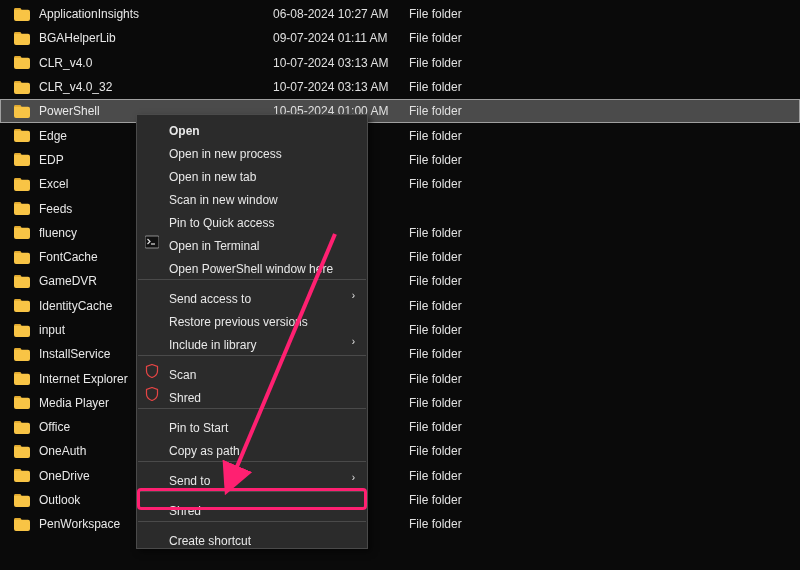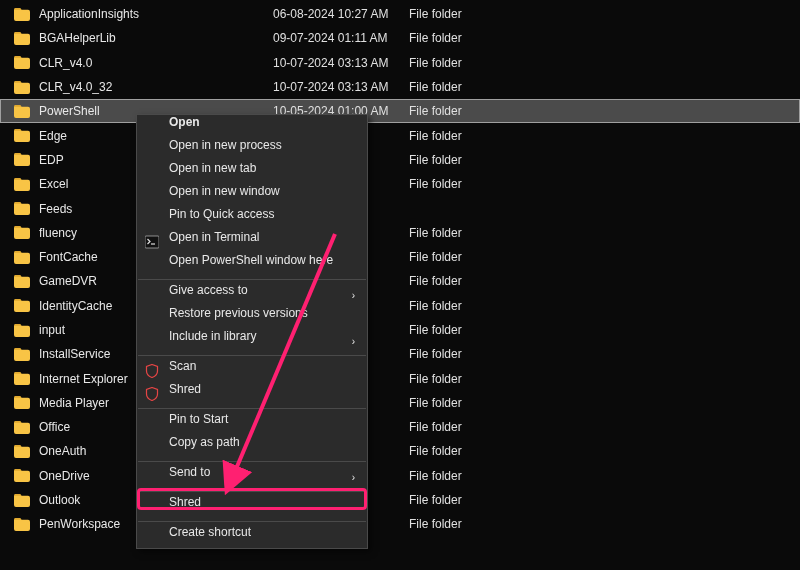--- a/index.html
+++ b/index.html
@@ -32,21 +32,21 @@
   .ctx {
     position:absolute;
     left:136px; top:114px;
     width:232px;
     background:#2b2b2b;
     border:1px solid #4a4a4a;
     box-shadow:3px 3px 6px rgba(0,0,0,.5);
     font-size:12px;
   }
   .ctx-item {
-    display:flex; align-items:flex-start;
+    display:flex; align-items:flex-end;
     height:23px;
     padding-left:32px; padding-right:10px;
     position:relative;
     color:#e8e8e8;
   }
   .ctx-item.bold { font-weight:600; }
   .ctx-sep { height:1px; background:#4a4a4a; margin:3px 1px; }
   .ctx-icon {
     position:absolute; left:8px; top:50%; transform:translateY(-50%);
     width:14px; height:14px;
@@ -321,39 +321,39 @@
     <div class="ctx-item bold">
       <span>Open</span>
     </div>
     <div class="ctx-item">
       <span>Open in new process</span>
     </div>
     <div class="ctx-item">
       <span>Open in new tab</span>
     </div>
     <div class="ctx-item">
-      <span>Open in new window</span>
+      <span>Scan in new window</span>
     </div>
     <div class="ctx-item">
       <span>Pin to Quick access</span>
     </div>
     <div class="ctx-item">
       <span class="ctx-icon"><svg viewBox="0 0 14 14">
           <rect x="0" y="1" width="14" height="12" rx="1" fill="#111" stroke="#aaa" stroke-width="0.8"></rect>
           <path d="M2.5 4 L5 6.5 L2.5 9" stroke="#ddd" stroke-width="1.2" fill="none"></path>
           <line x1="6" y1="9" x2="10" y2="9" stroke="#ddd" stroke-width="1.2"></line>
         </svg></span>
       <span>Open in Terminal</span>
     </div>
     <div class="ctx-item">
       <span>Open PowerShell window here</span>
     </div>
     <div class="ctx-sep"></div>
     <div class="ctx-item">
-      <span>Give access to</span>
+      <span>Send access to</span>
       <span class="submenu-arrow">›</span>
     </div>
     <div class="ctx-item">
       <span>Restore previous versions</span>
     </div>
     <div class="ctx-item">
       <span>Include in library</span>
       <span class="submenu-arrow">›</span>
     </div>
     <div class="ctx-sep"></div>

